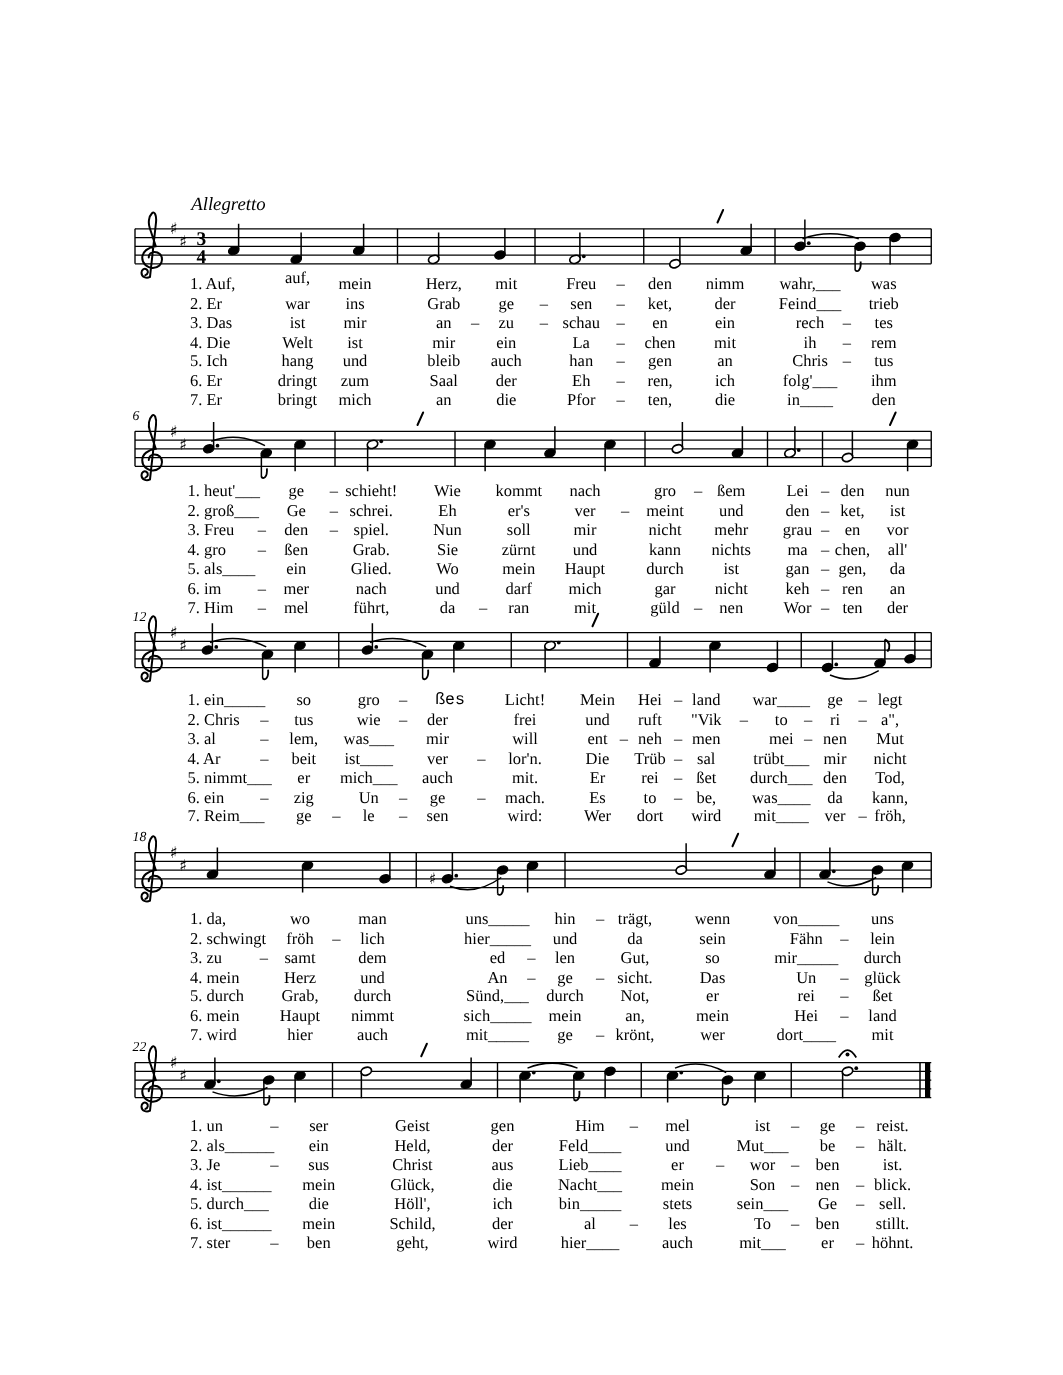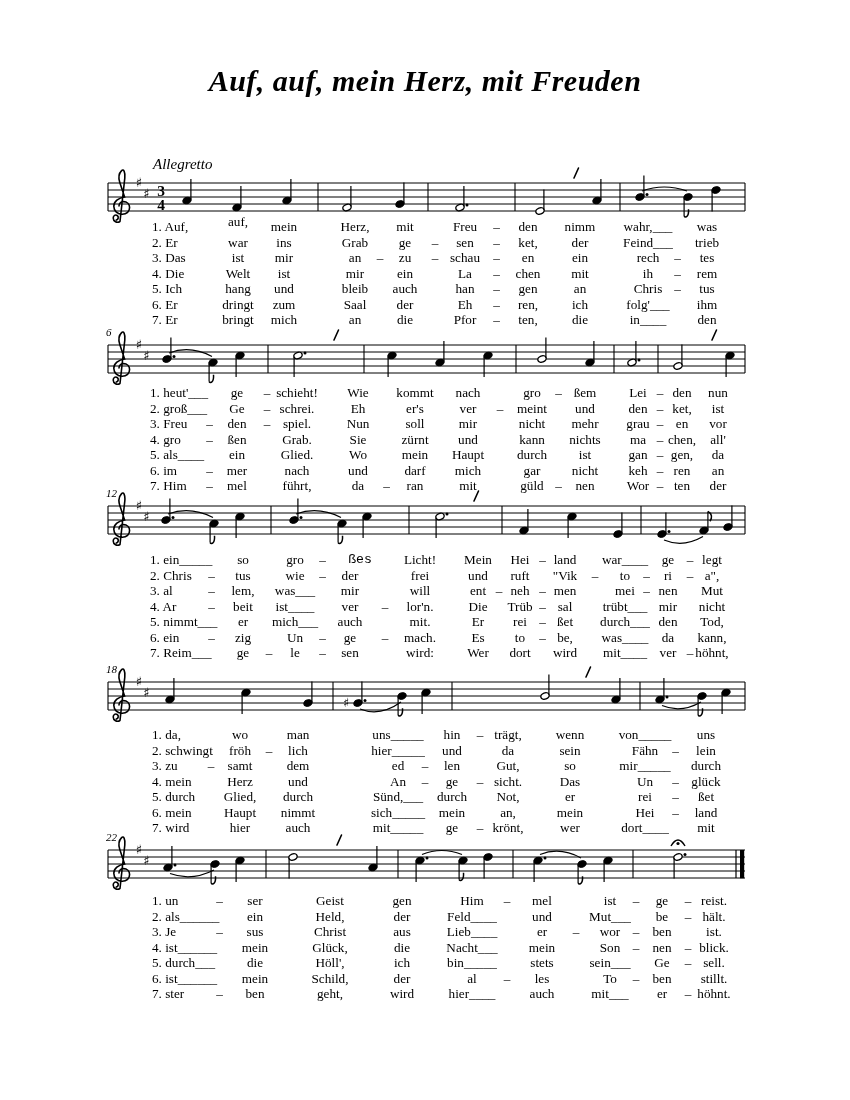--- a/index.html
+++ b/index.html
@@ -10,21 +10,20 @@
   .credits{position:absolute;top:123px;left:360px;font-style:italic;font-size:13.5px;
            display:flex;gap:18px;white-space:pre;}
   .tempo{position:absolute;top:156px;left:153px;font-style:italic;font-size:15px;}
   svg.system{position:absolute;left:0;}
   .syl{position:absolute;font-size:13.2px;line-height:13px;white-space:pre;}
 </style>
 </head>
 <body>
 
 <div class="page">
-  <div class="title">Auf, auf, mein Herz, mit Freuden</div>
   <div class="tempo">Allegretto</div>
   <div id="music">
       <svg width="850" height="76" viewBox="0 0 850 76" class="system" style="top: 159px;">
         <line x1="108" x2="745" y1="24" y2="24" stroke="#000" stroke-width="1"></line>
         <line x1="108" x2="745" y1="31" y2="31" stroke="#000" stroke-width="1"></line>
         <line x1="108" x2="745" y1="38" y2="38" stroke="#000" stroke-width="1"></line>
         <line x1="108" x2="745" y1="45" y2="45" stroke="#000" stroke-width="1"></line>
         <line x1="108" x2="745" y1="52" y2="52" stroke="#000" stroke-width="1"></line>
         <line x1="108" x2="108" y1="24" y2="52" stroke="#000" stroke-width="1.1"></line>
         <path d="M 2,62.5 c -3,1.8 -6.8,-0.2 -6.8,-3.4 c 0,-2.4 2.2,-3.8 4,-2.6 c 1.8,1.2 1.2,4 -0.9,4.6 M 2,62.5 L 6.8,19 c 0.6,-5.8 -1.2,-9.4 -3.2,-7.4 c -2.6,2.6 -3.2,7.6 -1.8,11.8 L 6.6,38 c -6.2,0.8 -10.8,4.4 -10.8,9.2 c 0,4.8 3.9,8.1 8.5,8.1 c 4.4,0 7.3,-2.9 7.3,-6.7 c 0,-3.6 -2.7,-6 -6,-6 c -2.7,0 -4.6,1.9 -4.6,4.3" transform="translate(118,0)" fill="none" stroke="#000" stroke-width="1.6" stroke-linecap="round"></path>
@@ -546,21 +545,21 @@
         <span class="syl" style="top: 646px; left: 295px; transform: translateX(-50%);">le</span>
         <span class="syl" style="top: 646px; left: 322.5px; transform: translateX(-50%);">–</span>
         <span class="syl" style="top: 646px; left: 350px; transform: translateX(-50%);">sen</span>
         <span class="syl" style="top: 646px; left: 420px; transform: translateX(-50%);">wird:</span>
         <span class="syl" style="top: 646px; left: 478px; transform: translateX(-50%);">Wer</span>
         <span class="syl" style="top: 646px; left: 520px; transform: translateX(-50%);">dort</span>
         <span class="syl" style="top: 646px; left: 565px; transform: translateX(-50%);">wird</span>
         <span class="syl" style="top: 646px; left: 625px; transform: translateX(-50%);">mit____</span>
         <span class="syl" style="top: 646px; left: 668px; transform: translateX(-50%);">ver</span>
         <span class="syl" style="top: 646px; left: 690px; transform: translateX(-50%);">–</span>
-        <span class="syl" style="top: 646px; left: 712px; transform: translateX(-50%);">höhnt,</span>
+        <span class="syl" style="top: 646px; left: 712px; transform: translateX(-50%);">fröh,</span>
       </div>
       <div>
         <span class="syl" style="top: 728px; left: 152px;">1. da,</span>
         <span class="syl" style="top: 728px; left: 240px; transform: translateX(-50%);">wo</span>
         <span class="syl" style="top: 728px; left: 298px; transform: translateX(-50%);">man</span>
         <span class="syl" style="top: 728px; left: 398px; transform: translateX(-50%);">uns_____</span>
         <span class="syl" style="top: 728px; left: 452px; transform: translateX(-50%);">hin</span>
         <span class="syl" style="top: 728px; left: 480px; transform: translateX(-50%);">–</span>
         <span class="syl" style="top: 728px; left: 508px; transform: translateX(-50%);">trägt,</span>
         <span class="syl" style="top: 728px; left: 570px; transform: translateX(-50%);">wenn</span>
@@ -594,21 +593,21 @@
         <span class="syl" style="top: 774.5px; left: 398px; transform: translateX(-50%);">An</span>
         <span class="syl" style="top: 774.5px; left: 425px; transform: translateX(-50%);">–</span>
         <span class="syl" style="top: 774.5px; left: 452px; transform: translateX(-50%);">ge</span>
         <span class="syl" style="top: 774.5px; left: 480px; transform: translateX(-50%);">–</span>
         <span class="syl" style="top: 774.5px; left: 508px; transform: translateX(-50%);">sicht.</span>
         <span class="syl" style="top: 774.5px; left: 570px; transform: translateX(-50%);">Das</span>
         <span class="syl" style="top: 774.5px; left: 645px; transform: translateX(-50%);">Un</span>
         <span class="syl" style="top: 774.5px; left: 675.5px; transform: translateX(-50%);">–</span>
         <span class="syl" style="top: 774.5px; left: 706px; transform: translateX(-50%);">glück</span>
         <span class="syl" style="top: 790px; left: 152px;">5. durch</span>
-        <span class="syl" style="top: 790px; left: 240px; transform: translateX(-50%);">Glied,</span>
+        <span class="syl" style="top: 790px; left: 240px; transform: translateX(-50%);">Grab,</span>
         <span class="syl" style="top: 790px; left: 298px; transform: translateX(-50%);">durch</span>
         <span class="syl" style="top: 790px; left: 398px; transform: translateX(-50%);">Sünd,___</span>
         <span class="syl" style="top: 790px; left: 452px; transform: translateX(-50%);">durch</span>
         <span class="syl" style="top: 790px; left: 508px; transform: translateX(-50%);">Not,</span>
         <span class="syl" style="top: 790px; left: 570px; transform: translateX(-50%);">er</span>
         <span class="syl" style="top: 790px; left: 645px; transform: translateX(-50%);">rei</span>
         <span class="syl" style="top: 790px; left: 675.5px; transform: translateX(-50%);">–</span>
         <span class="syl" style="top: 790px; left: 706px; transform: translateX(-50%);">ßet</span>
         <span class="syl" style="top: 805.5px; left: 152px;">6. mein</span>
         <span class="syl" style="top: 805.5px; left: 240px; transform: translateX(-50%);">Haupt</span>

